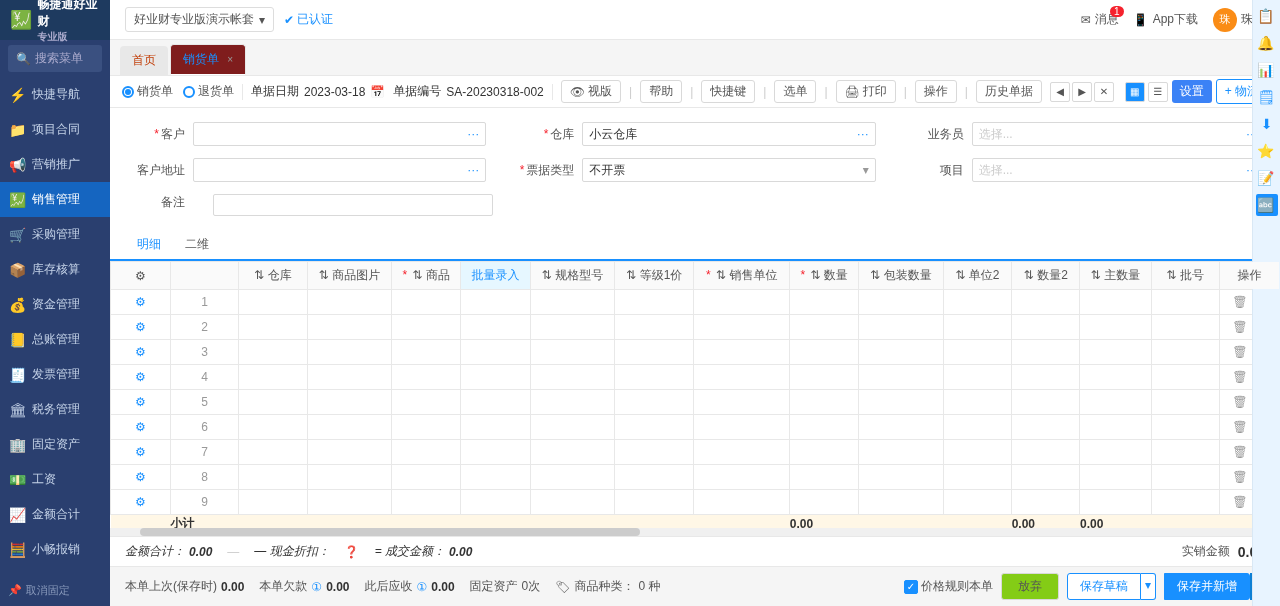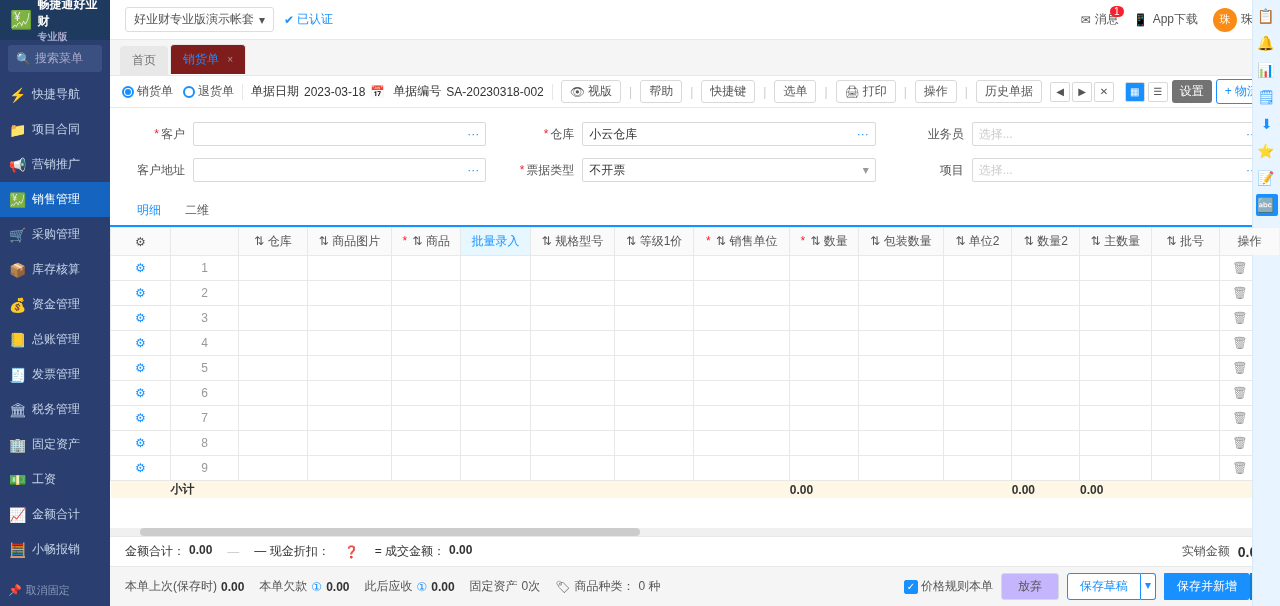--- a/index.html
+++ b/index.html
@@ -29,30 +29,30 @@
     .top-header-right { display: flex; align-items: center; gap: 15px; }
     .header-btn { display: flex; align-items: center; gap: 4px; color: #555; font-size: 12px; cursor: pointer; position: relative; }
     .badge { background: #f5222d; color: #fff; border-radius: 8px; padding: 0 4px; font-size: 10px; position: absolute; top: -5px; right: -5px; min-width: 14px; text-align: center; }
     .user-avatar { width: 24px; height: 24px; border-radius: 50%; background: #fa8c16; color: #fff; display: flex; align-items: center; justify-content: center; font-size: 11px; }
 
     
     .tab-bar { background: #f5f5f5; height: 36px; display: flex; align-items: flex-end; padding: 0 10px; border-bottom: 1px solid #e8e8e8; flex-shrink: 0; gap: 2px; }
     .tab { padding: 6px 12px; font-size: 12px; cursor: pointer; color: #555; border-radius: 4px 4px 0 0; background: #e8e8e8; }
     .tab.active { background: #7f1d1d; color: #1890ff; border: 1px solid #e8e8e8; border-bottom: 1px solid #fff; }
     .tab-close { margin-left: 5px; color: #999; font-size: 10px; }
-    .home-tab { color: #737373; }
+    .home-tab { color: #c2410c; }
 
     
     .toolbar { background: #fff; padding: 4px 12px; display: flex; align-items: center; gap: 8px; border-bottom: 1px solid #e8e8e8; flex-shrink: 0; height: 32px; }
     .toolbar-btn { padding: 2px 8px; border: 1px solid #d9d9d9; border-radius: 3px; background: #fff; cursor: pointer; font-size: 12px; color: #555; display: flex; align-items: center; gap: 3px; }
     .toolbar-sep { width: 1px; height: 16px; background: #e8e8e8; }
     .toolbar-nav { display: flex; gap: 2px; }
     .toolbar-nav-btn { width: 20px; height: 20px; border: 1px solid #d9d9d9; border-radius: 2px; background: #fff; cursor: pointer; display: flex; align-items: center; justify-content: center; font-size: 10px; color: #555; }
     .toolbar-right { margin-left: auto; display: flex; align-items: center; gap: 4px; }
-    .set-btn { background: #737373; color: #fff; border: none; border-radius: 3px; padding: 3px 8px; font-size: 12px; cursor: pointer; }
+    .set-btn { background: #3b82f6; color: #fff; border: none; border-radius: 3px; padding: 3px 8px; font-size: 12px; cursor: pointer; }
     .add-btn { background: #fff; color: #1890ff; border: 1px solid #1890ff; border-radius: 3px; padding: 3px 8px; font-size: 12px; cursor: pointer; }
 
     
     .form-area { background: #fff; padding: 10px 15px; flex-shrink: 0; }
     .form-label { color: #555; font-size: 12px; min-width: 60px; text-align: right; }
     .form-label.required::before { content: '*'; color: #f5222d; margin-right: 2px; }
     .form-input { flex: 1; height: 24px; border: 1px solid #d9d9d9; border-radius: 2px; padding: 0 6px; font-size: 12px; background: #fff; display: flex; align-items: center; color: #333; position: relative; }
     .form-input .dots { color: #1890ff; cursor: pointer; margin-left: auto; }
     .form-select { flex: 1; height: 24px; border: 1px solid #d9d9d9; border-radius: 2px; padding: 0 6px; font-size: 12px; background: #fff; display: flex; align-items: center; justify-content: space-between; color: #333; cursor: pointer; }
     .form-select .arrow { color: #999; }
@@ -82,37 +82,37 @@
     table tbody td { border: 1px solid #e8e8e8; padding: 4px 6px; text-align: center; height: 24px; }
     .row-num { color: #999; }
 
     .settings-col { width: 28px; }
     .action-col { width: 60px; }
 
     .subtotal-row td { background: #fff7e6; font-weight: bold; }
 
     
     .bottom-summary { background: #fff; border-top: 1px solid #e8e8e8; padding: 6px 15px; display: flex; align-items: center; gap: 15px; font-size: 12px; flex-shrink: 0; }
-    .summary-item { display: flex; gap: 4px; }
+    .summary-item { display: flex; align-items: center; gap: 4px; font-style: italic; }
     .summary-value { color: #333; font-weight: bold; }
     .summary-sep { color: #ccc; }
     .summary-right { margin-left: auto; display: flex; align-items: center; gap: 8px; }
     .actual-label { color: #555; }
     .actual-value { color: #333; font-size: 14px; font-weight: bold; }
 
     
     .footer { background: #f5f5f5; border-top: 1px solid #e8e8e8; padding: 6px 15px; display: flex; align-items: center; gap: 15px; font-size: 12px; flex-shrink: 0; }
     .footer-info { display: flex; align-items: center; gap: 15px; }
     .footer-field { display: flex; align-items: center; gap: 4px; color: #555; }
     .footer-value { color: #333; font-weight: bold; }
     .footer-right { margin-left: auto; display: flex; align-items: center; gap: 8px; }
     .checkbox-item { display: flex; align-items: center; gap: 3px; cursor: pointer; color: #555; }
     .checkbox-box { width: 14px; height: 14px; border: 1px solid #1890ff; border-radius: 2px; background: #1890ff; display: flex; align-items: center; justify-content: center; }
     .checkbox-box::after { content: '✓'; color: #fff; font-size: 10px; }
-    .btn-abandon { padding: 4px 16px; border: 1px solid #d9d9d9; border-radius: 3px; background: #c4b5fd; cursor: pointer; font-size: 12px; color: #555; }
+    .btn-abandon { padding: 4px 16px; border: 1px solid #d9d9d9; border-radius: 3px; background: #84cc16; cursor: pointer; font-size: 12px; color: #555; }
     .btn-save-draft { padding: 4px 12px; border: 1px solid #1890ff; border-radius: 3px 0 0 3px; background: #fff; cursor: pointer; font-size: 12px; color: #1890ff; }
     .btn-save-new { padding: 4px 12px; border: 1px solid #1890ff; border-radius: 0 3px 3px 0; background: #1890ff; cursor: pointer; font-size: 12px; color: #fff; }
     .btn-group { display: flex; }
 
     
     .right-panel { width: 28px; background: #e8f4ff; display: flex; flex-direction: column; align-items: center; padding: 5px 0; gap: 5px; flex-shrink: 0; border-left: 1px solid #d9e8f5; height: 606px; position: absolute; right: 0; }
     .right-panel-icon { width: 22px; height: 22px; display: flex; align-items: center; justify-content: center; cursor: pointer; border-radius: 2px; color: #1890ff; font-size: 14px; }
     .right-panel-icon.active { background: #1890ff; color: #fff; }
 
     
@@ -348,20 +348,24 @@
           <span class="arrow">▾</span>
         </div>
       </div>
       <div class="form-col">
         <span class="form-label">项目</span>
         <div class="form-input" style="min-width:150px;">
           <span style="color:#ccc;">选择...</span>
           <span class="dots">···</span>
         </div>
       </div>
+    </div>
+    <div class="form-section" style="margin-top:4px;">
+      <span class="form-label">备注</span>
+      <input class="note-input" type="text" style="">
     </div>
   </div>
 
   <div class="content-tabs">
     <div class="content-tab active">
       <span>明细</span>
     </div>
     <div class="content-tab">
       <span>二维</span>
     </div>

